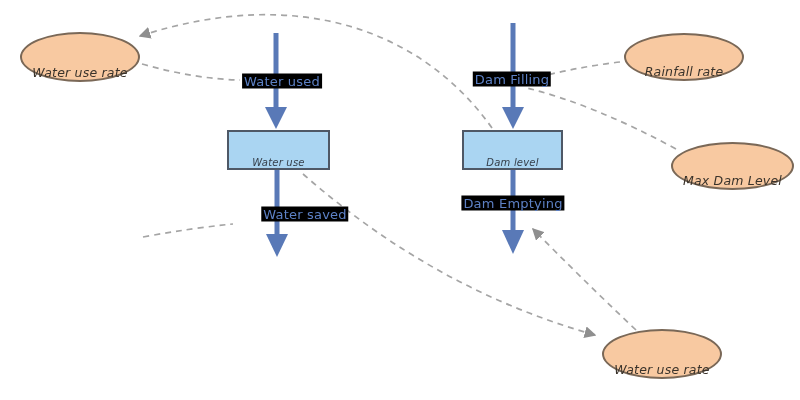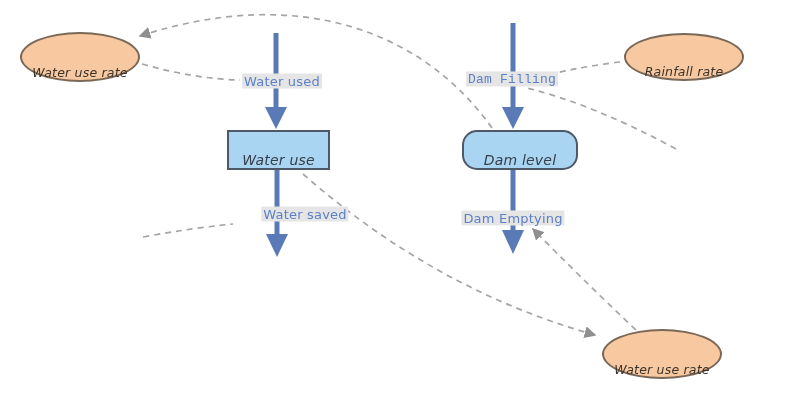--- a/index.html
+++ b/index.html
@@ -33,26 +33,26 @@
     border:2px solid var(--variable-border);
     border-radius:50%;
     color:var(--variable-text);
     font-size:12.5px;line-height:1.2;
     padding:0 8px;
   }
   .stock{
     background:var(--stock-fill);
     border:2px solid var(--stock-border);
     color:var(--stock-text);
-    font-size:14px;
+    font-size:10px;
   }
   .flow-label{
     position:absolute;transform:translate(-50%,-50%);
     color:var(--flow-label-blue);font-size:13px;letter-spacing:0.2px;
-    background:#e5e5e5;padding:0 2px;white-space:nowrap;
+    background:#000000;padding:0 2px;white-space:nowrap;
   }
 </style>
 </head>
 <body>
 
 <div class="stage">
 
   <svg width="800" height="400" viewBox="0 0 800 400">
     <defs>
       <marker id="m-gray" viewBox="0 0 8 8" refX="7" refY="4" markerWidth="7" markerHeight="7" orient="auto">
@@ -85,29 +85,32 @@
       <polygon class="flow-head" points="502,230 524,230 513,254"></polygon>
     </g>
   </svg>
 
   <div class="node variable" style="left:20px;top:32px;width:120px;height:50px;">
     <span>Water use rate</span>
   </div>
   <div class="node variable" style="left:624px;top:33px;width:120px;height:48px;">
     <span>Rainfall rate</span>
   </div>
+  <div class="node variable" style="left:671px;top:142px;width:123px;height:48px;">
+    <span>Max Dam Level</span>
+  </div>
   <div class="node variable" style="left:602px;top:329px;width:120px;height:50px;">
     <span>Water use rate</span>
   </div>
 
   <div class="node stock" style="left:227px;top:130px;width:103px;height:40px;">
     <span>Water use</span>
   </div>
-  <div class="node stock" style="left:462px;top:130px;width:116px;height:40px;border-radius:15px;">
+  <div class="node stock" style="left:462px;top:130px;width:101px;height:40px;">
     <span>Dam level</span>
   </div>
 
   <div class="flow-label" style="left:282px;top:81px;">Water used</div>
   <div class="flow-label" style="left:277px;top:214px;margin-left:28px;">Water saved</div>
-  <div class="flow-label" style="left:512px;top:79px;font-family:Liberation Mono, monospace;">Dam Filling</div>
-  <div class="flow-label" style="left:513px;top:218px;">Dam Emptying</div>
+  <div class="flow-label" style="left:512px;top:79px;">Dam Filling</div>
+  <div class="flow-label" style="left:513px;top:203px;">Dam Emptying</div>
 
 </div>
 
 </body></html>

